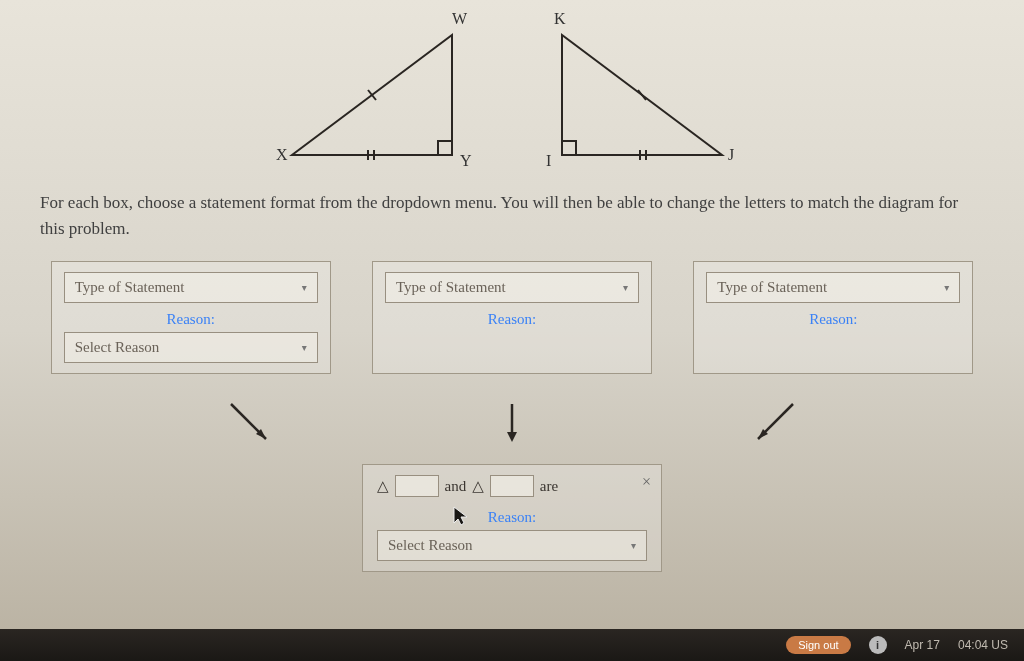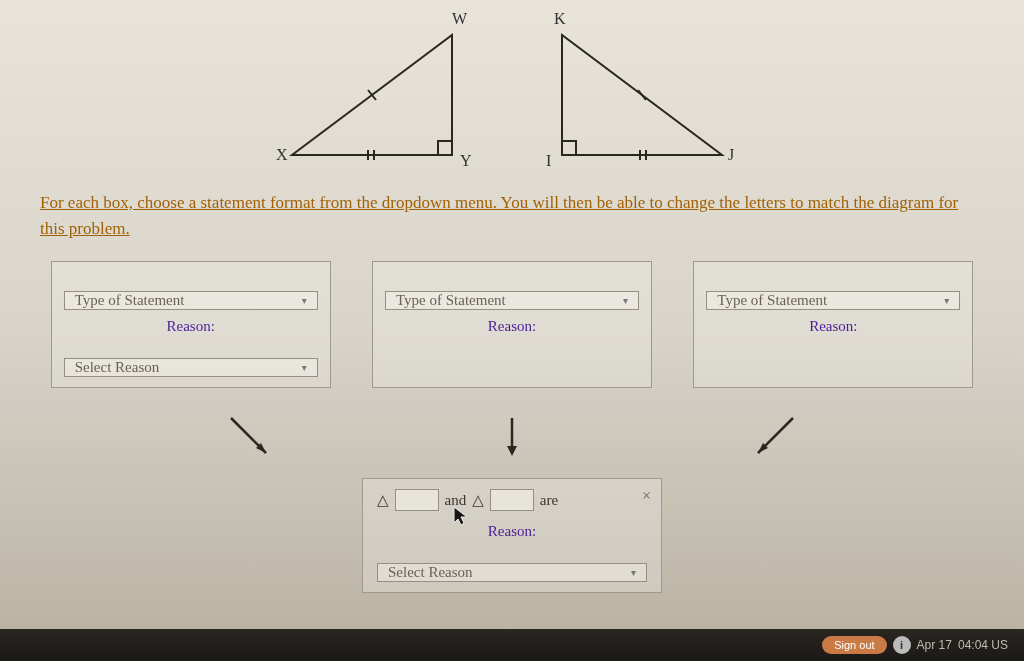--- a/index.html
+++ b/index.html
@@ -15,57 +15,55 @@
   .diagram-area {
     display: flex;
     justify-content: center;
     gap: 40px;
     padding: 10px 0 20px 0;
   }
   .instruction {
     padding: 0 40px 20px 40px;
     font-size: 17px;
     line-height: 1.5;
-    color: #a16207;
-    text-decoration: underline;
+    color: #404040;
   }
   .boxes-row {
     display: flex;
     justify-content: space-around;
     padding: 0 40px;
     gap: 20px;
   }
   .stmt-box {
     border: 1px solid #a09888;
     background: rgba(255,255,255,0.2);
     padding: 10px 12px;
     flex: 1;
     max-width: 280px;
   }
   .dropdown {
     border: 1px solid #988f80;
     background: rgba(250,248,240,0.4);
-    padding: 0 10px;
+    padding: 6px 10px;
     font-size: 15px;
     color: #6a6258;
     display: flex;
     justify-content: space-between;
     align-items: center;
     font-family: Georgia, serif;
-    margin-top: 19px;
   }
   .caret {
     font-size: 10px;
     color: #777;
   }
   .reason-label {
     text-align: center;
     font-size: 15px;
     padding: 8px 0 4px 0;
-    color: #4c1d95;
+    color: #3b82f6;
   }
   .arrows-row {
     display: flex;
     justify-content: space-around;
     padding: 20px 120px 10px 120px;
   }
   .arrow-svg { width: 60px; height: 60px; }
   .conclusion-box {
     border: 1px solid #a09888;
     background: rgba(255,255,255,0.25);
@@ -111,21 +109,21 @@
     position: absolute;
     bottom: 0;
     left: 0;
     right: 0;
     height: 32px;
     background: linear-gradient(180deg, #2a2622 0%, #1a1815 100%);
     display: flex;
     align-items: center;
     justify-content: flex-end;
     padding: 0 16px;
-    gap: 6px;
+    gap: 18px;
     color: #c0bab0;
     font-size: 12px;
     font-family: Arial, sans-serif;
   }
   .signout-btn {
     background: #c97a45;
     color: #fff;
     border-radius: 12px;
     padding: 3px 12px;
     font-size: 11px;

